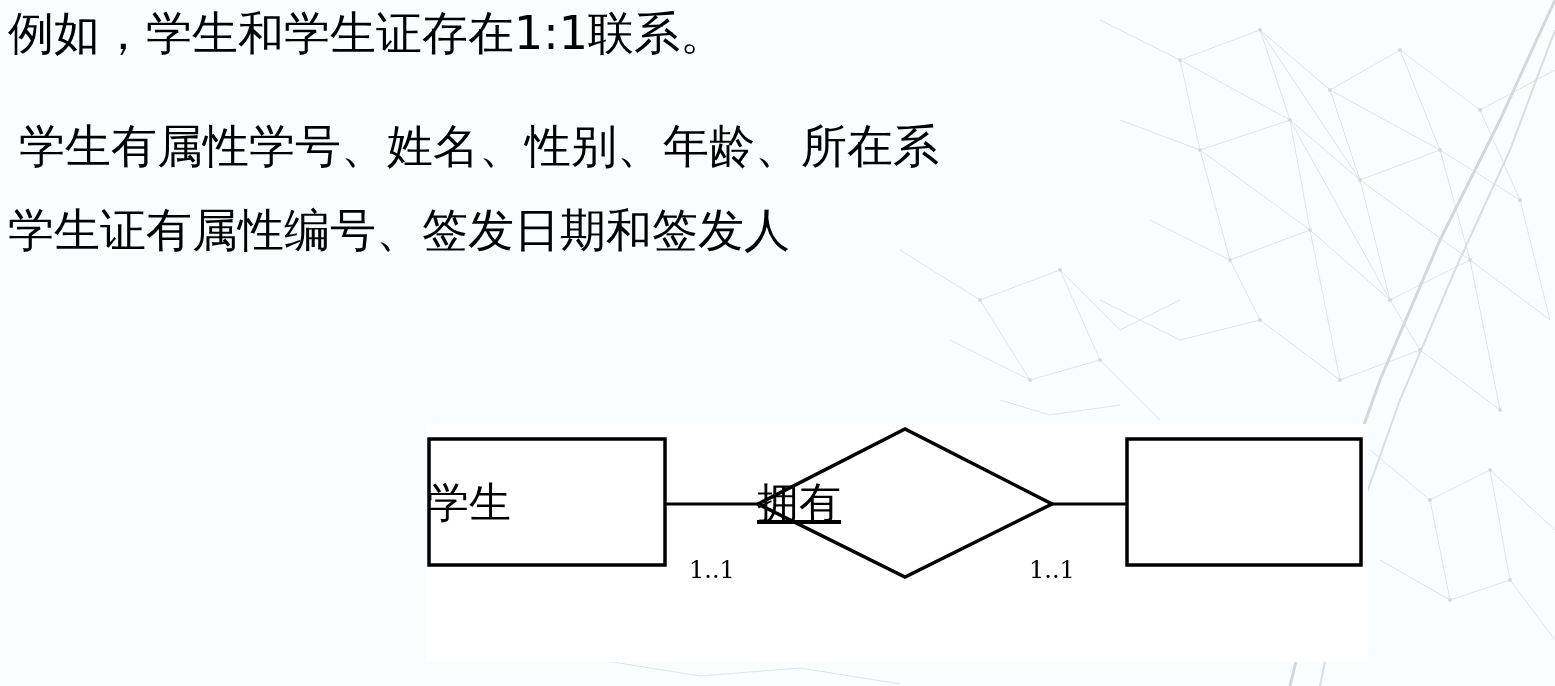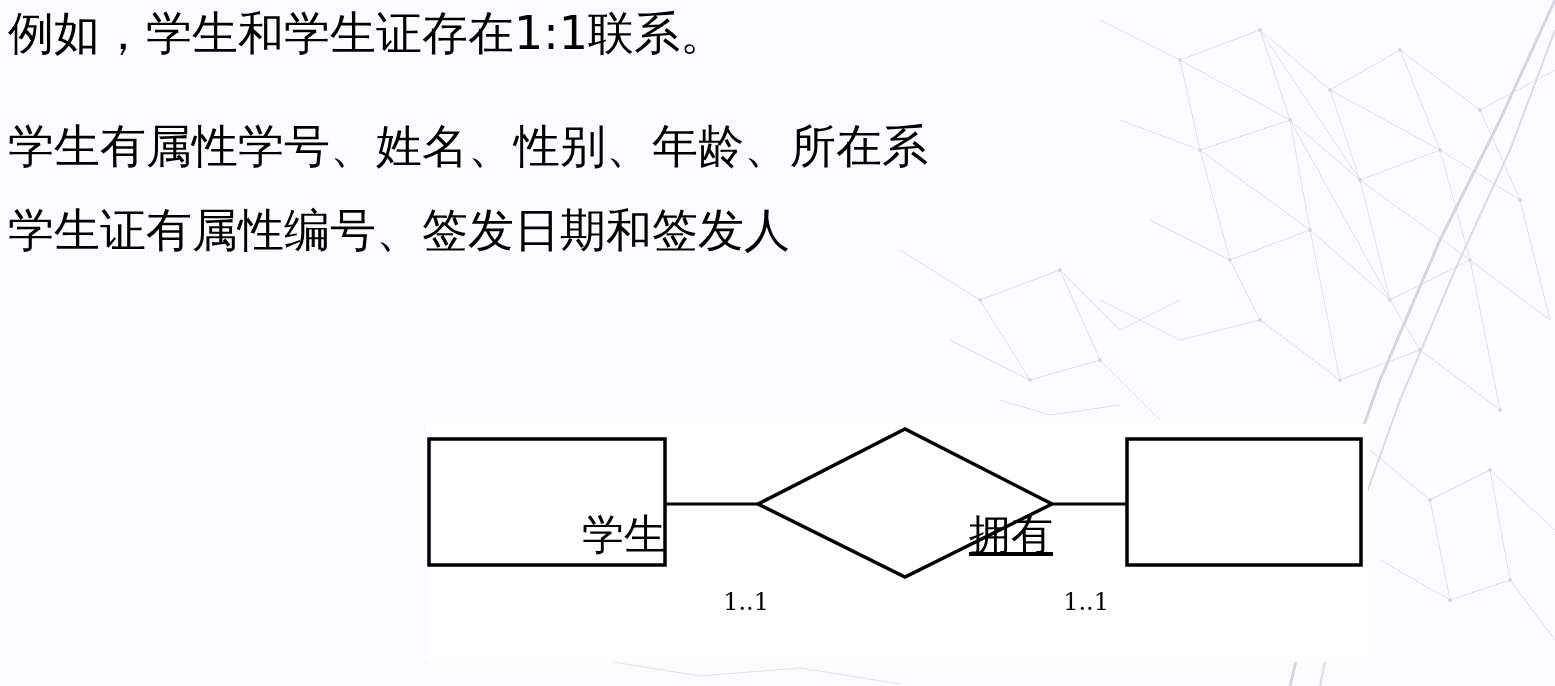--- a/index.html
+++ b/index.html
@@ -25,21 +25,21 @@
       left: 8px;
       margin: 0;
       font-size: 46px;
       line-height: 56px;
       color: #000;
       white-space: nowrap;
       z-index: 2;
       letter-spacing: 0px;
     }
     #line1 { top: 5px; text-align: right; }
-    #line2 { top: 118px; }
+    #line2 { top: 118px; margin-left: 11px; }
     #line3 { top: 202px; }
 
     .diagram-panel {
       position: absolute;
       left: 427px;
       top: 424px;
       width: 941px;
       height: 238px;
       background: #ffffff;
       z-index: 1;
@@ -47,22 +47,21 @@
     .diagram-svg {
       position: absolute;
       left: 0; top: 0;
       width: 941px; height: 238px;
     }
     .entity-label, .rel-label, .card-label {
       position: absolute;
       font-family: "DejaVu Serif", "Liberation Serif", serif;
       color: #000;
       white-space: nowrap;
-      text-align: right;
-      margin-top: 32px;
+      text-align: left;
     }
     .entity-label {
       font-size: 42px;
       line-height: 50px;
     }
     .rel-label {
       font-size: 42px;
       line-height: 50px;
       text-decoration: underline;
     }

